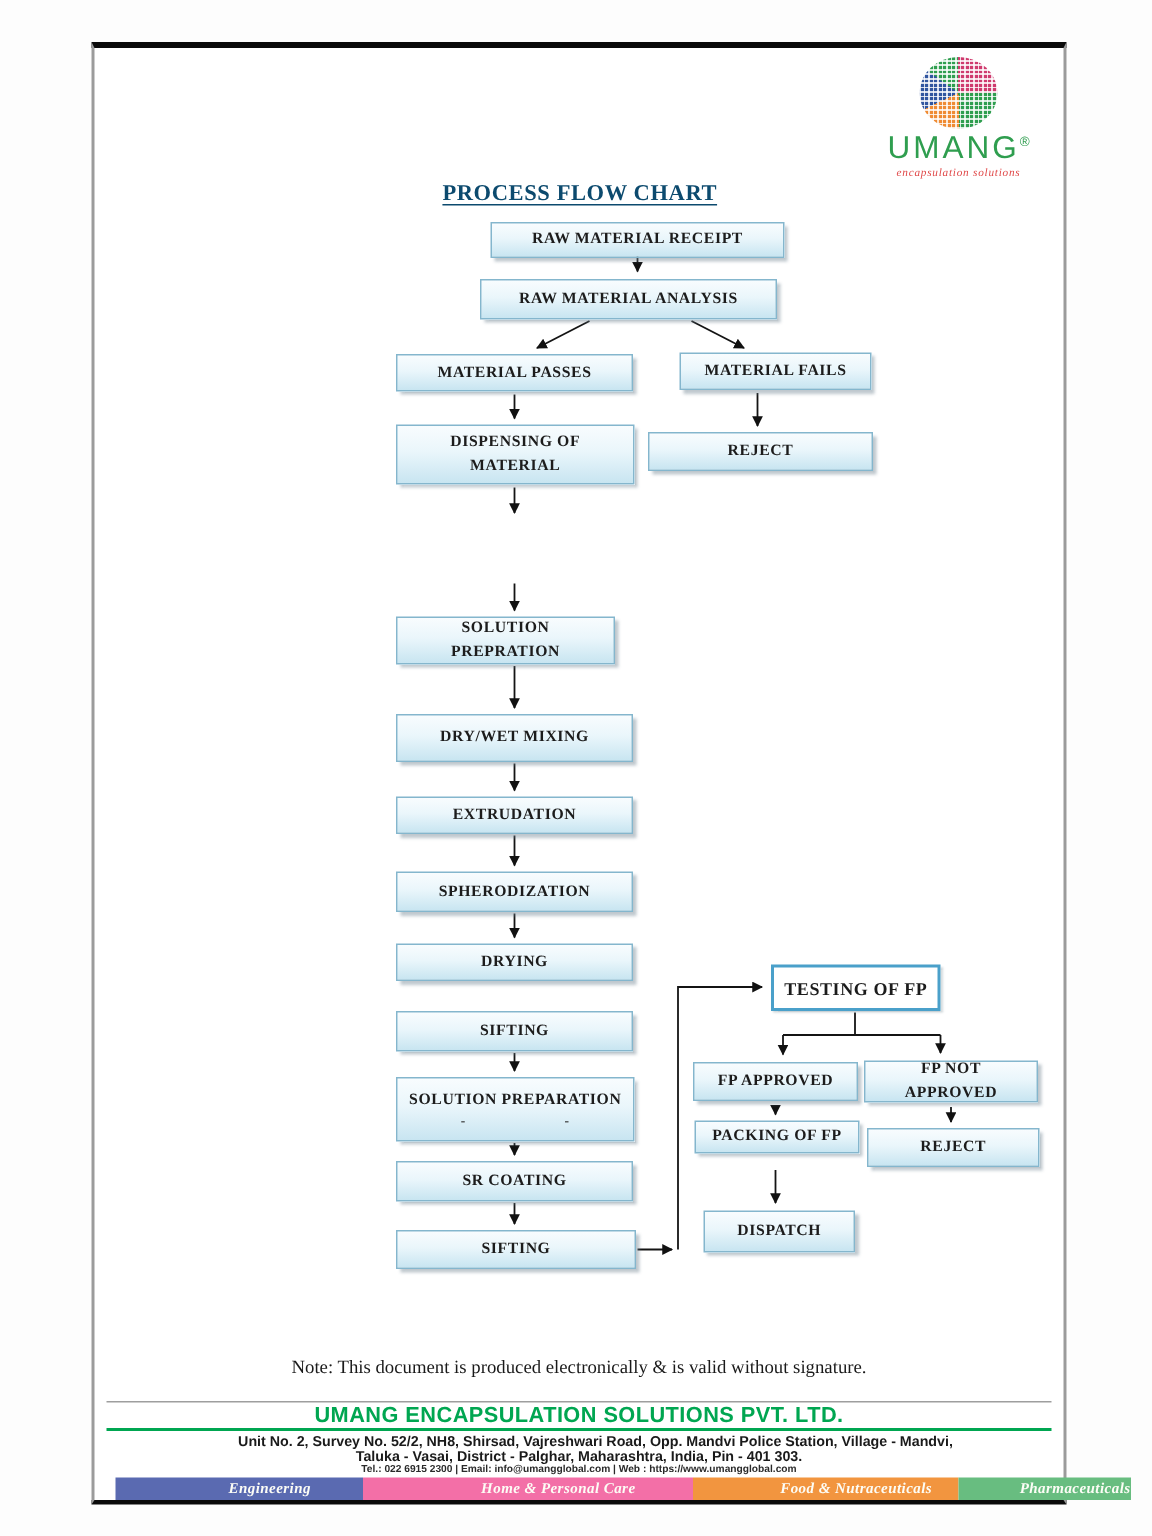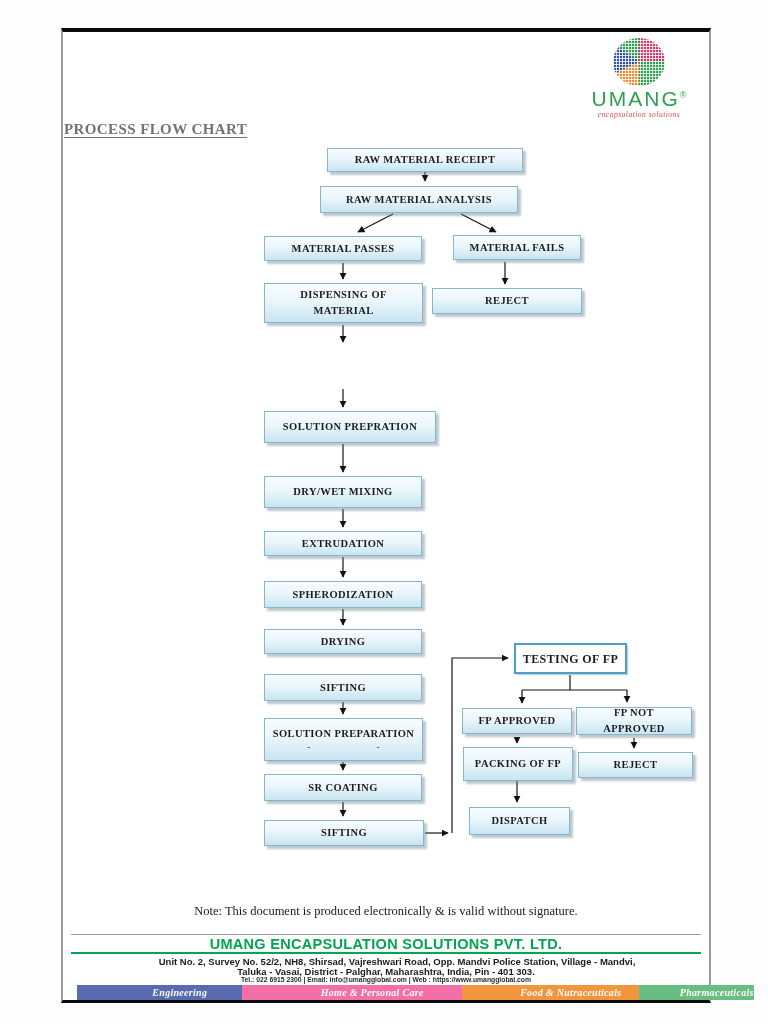--- a/index.html
+++ b/index.html
@@ -14,22 +14,22 @@
     background:
       repeating-linear-gradient(0deg, rgba(255,255,255,.8) 0 1px, transparent 1px 3px),
       repeating-linear-gradient(90deg, rgba(255,255,255,.8) 0 1px, transparent 1px 3px),
       conic-gradient(from 0deg, #cf3a6e 0 25%, #2f9e4f 25% 50%, #ef8b33 50% 68%, #31569f 68% 85%, #2f9e4f 85% 100%);}
   .brand{margin-top:2px;font-family:"Liberation Sans",sans-serif;font-size:21px;letter-spacing:2px;
          color:#2f9e4f;font-weight:400;line-height:1;}
   .brand sup{font-size:9px;letter-spacing:0;}
   .tagline{font-family:"Liberation Serif",serif;font-style:italic;font-size:7.5px;color:#e04848;
            letter-spacing:.5px;margin-top:1px;}
   
-  .title{position:absolute;left:1px;right:0;top:89px;font-weight:bold;font-size:15px;
-         letter-spacing:.4px;color:#737373;}
+  .title{position:absolute;left:1px;right:0;top:89px;text-align:center;font-weight:bold;font-size:15px;
+         letter-spacing:.4px;color:#0c4a6e;}
   .title span{text-decoration:underline;text-underline-offset:3px;}
   
   .fbox{position:absolute;display:flex;align-items:center;justify-content:center;flex-direction:column;
         background:linear-gradient(180deg,#f8fcfe 0%,#eaf6fb 45%,#c8e5f1 100%);
         border:1px solid #84b6cd;box-shadow:2.5px 2.5px 2px rgba(110,130,145,.45);
         font-weight:bold;font-size:10.5px;letter-spacing:.4px;color:#1c1c1c;text-align:center;
         line-height:1.5;padding:1px 6px;box-sizing:border-box;}
   .fbox .sub{font-size:9px;font-weight:bold;white-space:pre;line-height:1.2;color:#333;}
   .rounded{background:#ffffff;border:2.5px solid #4aa0ca;border-radius:0;
            box-shadow:1.5px 1.5px 1.5px rgba(120,140,150,.4);font-size:12px;}
@@ -110,21 +110,21 @@
       </div>
     <div class="fbox" style="left:390px;top:203px;width:128px;height:25px">
         <span>MATERIAL FAILS</span>
       </div>
     <div class="fbox" style="left:201px;top:251px;width:159px;height:40px;padding:1px 34px">
         <span>DISPENSING OF MATERIAL</span>
       </div>
     <div class="fbox" style="left:369px;top:256px;width:150px;height:26px">
         <span>REJECT</span>
       </div>
-    <div class="fbox" style="left:201px;top:379px;width:172px;height:32px">
+    <div class="fbox" style="left:201px;top:379px;width:146px;height:32px">
         <span>SOLUTION PREPRATION</span>
       </div>
     <div class="fbox" style="left:201px;top:444px;width:158px;height:32px">
         <span>DRY/WET MIXING</span>
       </div>
     <div class="fbox" style="left:201px;top:499px;width:158px;height:25px">
         <span>EXTRUDATION</span>
       </div>
     <div class="fbox" style="left:201px;top:549px;width:158px;height:27px">
         <span>SPHERODIZATION</span>
@@ -147,21 +147,21 @@
       </div>
     <div class="fbox rounded" style="left:451px;top:611px;width:113px;height:31px">
         <span>TESTING OF FP</span>
       </div>
     <div class="fbox" style="left:399px;top:676px;width:110px;height:26px">
         <span>FP APPROVED</span>
       </div>
     <div class="fbox" style="left:513px;top:675px;width:116px;height:28px">
         <span>FP NOT APPROVED</span>
       </div>
-    <div class="fbox" style="left:400px;top:715px;width:110px;height:34px">
+    <div class="fbox" style="left:400px;top:715px;width:110px;height:22px">
         <span>PACKING OF FP</span>
       </div>
     <div class="fbox" style="left:515px;top:720px;width:115px;height:26px">
         <span>REJECT</span>
       </div>
     <div class="fbox" style="left:406px;top:775px;width:101px;height:28px">
         <span>DISPATCH</span>
       </div>
 
     <div class="note">Note: This document is produced electronically &amp; is valid without signature.</div>

